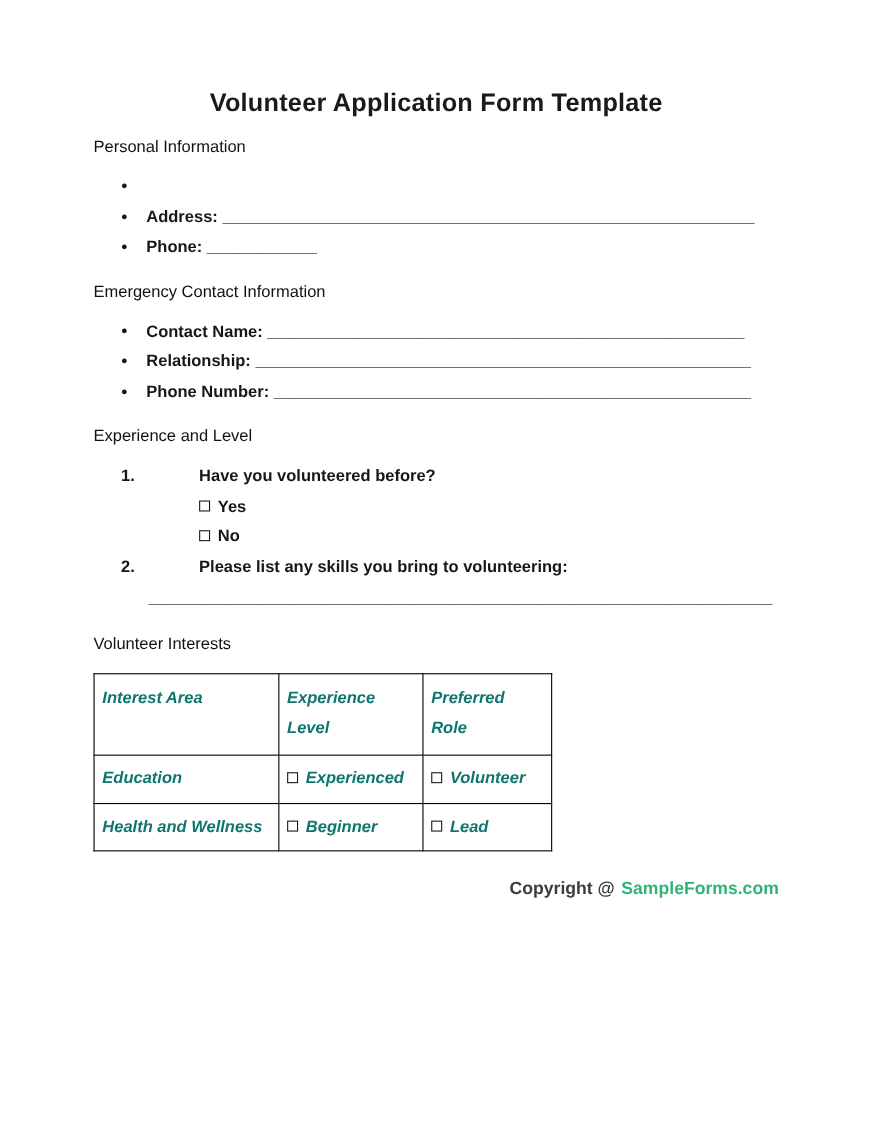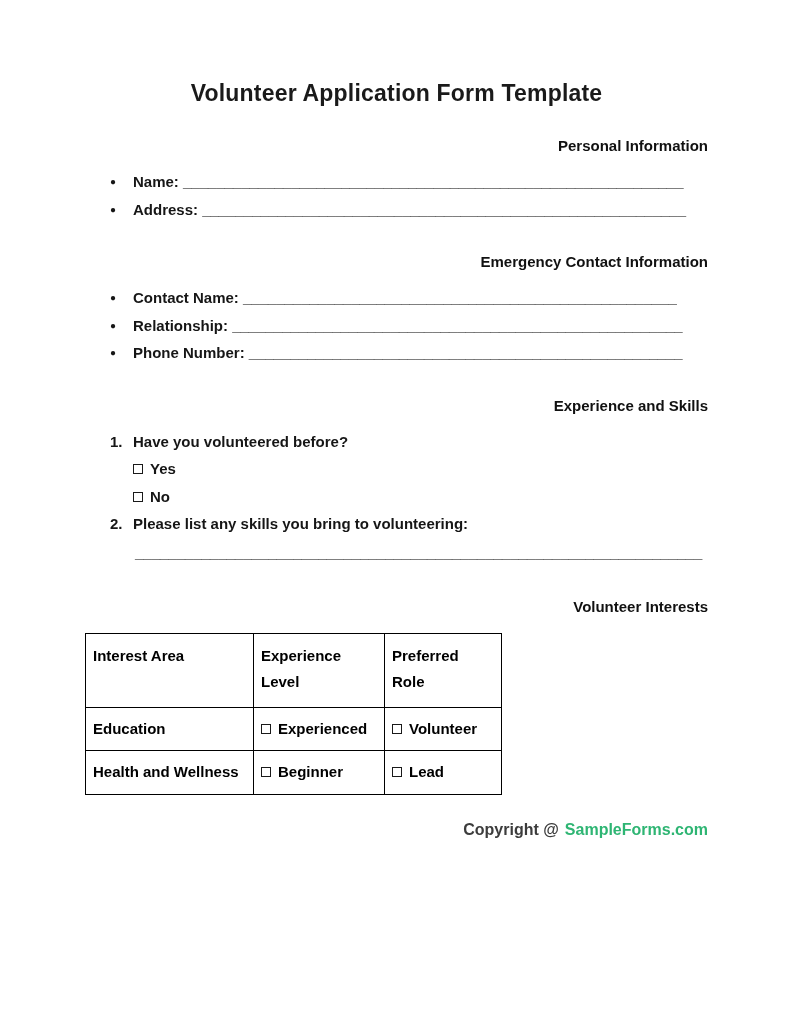--- a/index.html
+++ b/index.html
@@ -24,24 +24,23 @@
     letter-spacing: 0.2px;
   }
   .content {
     padding: 0 85px;
     font-size: 15px;
     font-weight: bold;
     color: #161616;
   }
   h2.section-heading {
     font-size: 15px;
-    font-weight: bold;
-    margin: 30px 0 0 0;
+    font-weight: normal;
+    margin: 18px 0 0 0;
     color: #111111;
-    text-align: right;
   }
   ul.blist {
     list-style: none;
     margin: 14px 0 0 0;
     padding: 0;
   }
   ul.blist li {
     display: flex;
     line-height: 27.5px;
     white-space: nowrap;
@@ -53,21 +52,21 @@
     line-height: 27.5px;
   }
   .bullet::before { content: "●"; }
   .qwrap { margin-top: 14px; }
   .nitem { display: flex; }
   .num {
     flex: 0 0 23px;
     margin-left: 25px;
     line-height: 27.5px;
   }
-  .qbody { flex: 1; }
+  .qbody { flex: 1; margin-left: 48px; }
   .qline, .option { line-height: 27.5px; white-space: nowrap; }
   .answer-line {
     margin-left: 50px;
     line-height: 30px;
     white-space: nowrap;
   }
   .cbx {
     display: inline-block;
     width: 10px;
     height: 10px;
@@ -83,21 +82,22 @@
   table.itable col.c1 { width: 168px; }
   table.itable col.c2 { width: 131px; }
   table.itable col.c3 { width: 117px; }
   table.itable th, table.itable td {
     border: 1px solid #000000;
     font-size: 15px;
     font-weight: bold;
     text-align: left;
     vertical-align: top;
     line-height: 26.5px;
-    color: #000000;
+    color: #0f766e;
+    font-style: italic;
   }
   table.itable th { padding: 9px 6px 11px 7px; }
   table.itable td { padding: 8px 6px 8px 7px; }
   .footer {
     padding: 26px 85px 0 0;
     text-align: right;
     font-size: 16px;
     font-weight: bold;
     color: #3c3c3c;
   }
@@ -113,45 +113,48 @@
 <div class="page">
 
   <h1 class="doc-title">Volunteer Application Form Template</h1>
 
   <div class="content">
 
     <h2 class="section-heading">Personal Information</h2>
     <ul class="blist">
       <li>
           <span class="bullet"></span>
-          <span class="btext">Name: ____________________________________________________________</span>
         </li>
       <li>
           <span class="bullet"></span>
           <span class="btext">Address: __________________________________________________________</span>
+        </li>
+      <li>
+          <span class="bullet"></span>
+          <span class="btext">Phone: ____________</span>
         </li>
     </ul>
 
     <h2 class="section-heading">Emergency Contact Information</h2>
     <ul class="blist">
       <li>
           <span class="bullet"></span>
           <span class="btext">Contact Name: ____________________________________________________</span>
         </li>
       <li>
           <span class="bullet"></span>
           <span class="btext">Relationship: ______________________________________________________</span>
         </li>
       <li>
           <span class="bullet"></span>
           <span class="btext">Phone Number: ____________________________________________________</span>
         </li>
     </ul>
 
-    <h2 class="section-heading">Experience and Skills</h2>
+    <h2 class="section-heading">Experience and Level</h2>
     <div class="qwrap">
       <div class="nitem">
         <span class="num">1.</span>
         <div class="qbody">
           <div class="qline">Have you volunteered before?</div>
           <div class="option"><span class="cbx"></span><span>Yes</span></div>
           <div class="option"><span class="cbx"></span><span>No</span></div>
         </div>
       </div>
       <div class="nitem">

